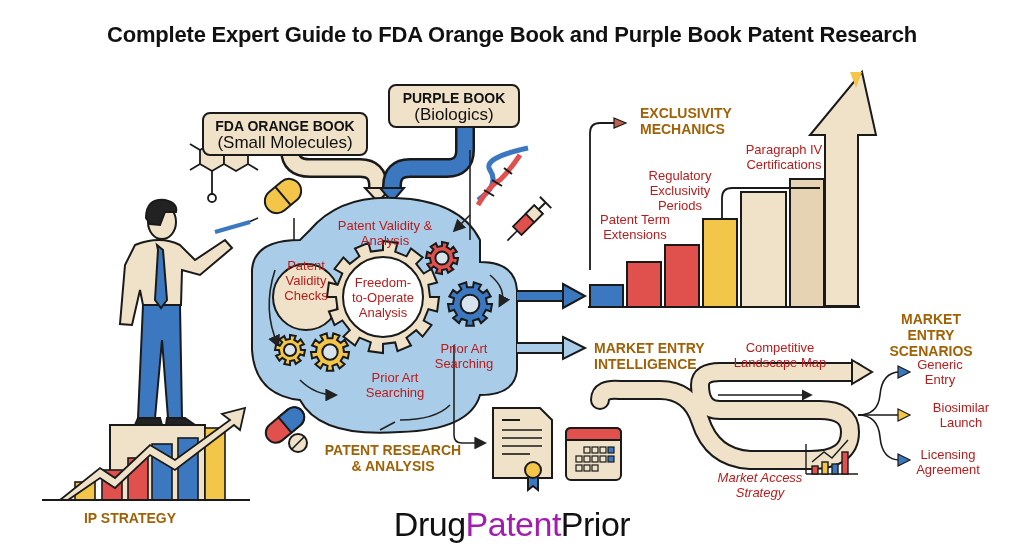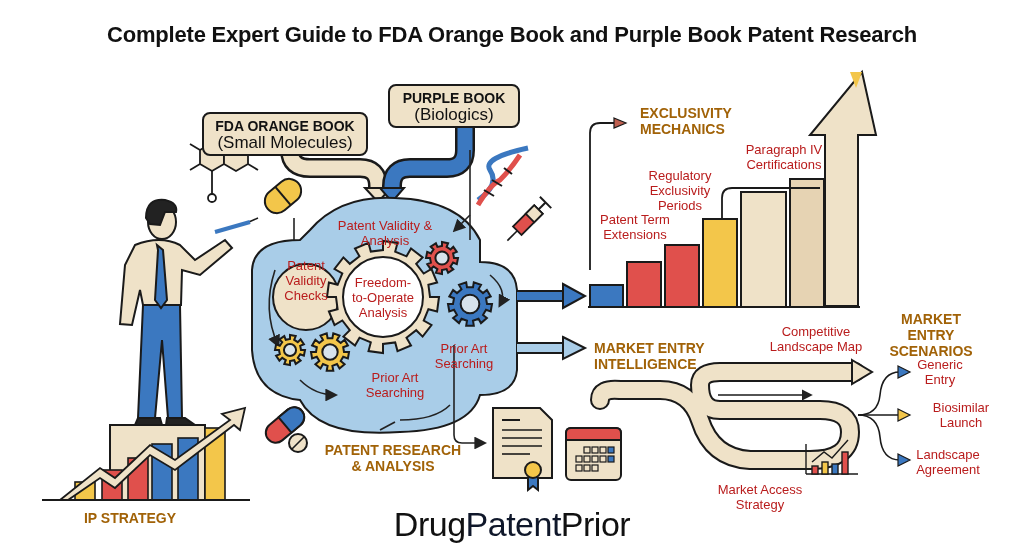--- a/index.html
+++ b/index.html
@@ -5,21 +5,21 @@
   html,body{margin:0;padding:0;background:#ffffff;}
   body{width:1024px;height:559px;position:relative;overflow:hidden;font-family:"Liberation Sans",sans-serif;color:#111;}
   .abs{position:absolute;}
   .title{left:0;top:22px;width:1024px;text-align:center;font-weight:bold;font-size:22px;letter-spacing:-0.2px;}
   .lbl{font-size:13px;line-height:15px;text-align:center;color:#b91c1c;}
   .hdr{font-weight:bold;font-size:14px;line-height:16px;color:#a16207;}
   .src-box{background:#efe2c8;border:2px solid #1a1a1a;border-radius:8px;text-align:center;padding:4px 6px;}
   .src-box .t{font-weight:bold;font-size:14px;line-height:17px;}
   .src-box .s{font-size:17px;line-height:15px;}
   .brand{left:0;top:505px;width:1024px;text-align:center;font-size:34px;letter-spacing:-0.5px;}
-  .brand .b{color:#0f172a;margin-top:24px;}
+  .brand .b{color:#a21caf;margin-top:24px;}
   svg{position:absolute;left:0;top:0;}
 </style>
 </head>
 <body>
 
 <div class="abs title">Complete Expert Guide to FDA Orange Book and Purple Book Patent Research</div>
 
 <svg width="1024" height="559" viewBox="0 0 1024 559">
   <defs>
     <marker id="ah" markerWidth="8" markerHeight="8" refX="6" refY="4" orient="auto">
@@ -254,20 +254,20 @@
 <div class="abs hdr" style="left:318px;top:442px;width:150px;text-align:center;">PATENT RESEARCH &amp; ANALYSIS</div>
 
 <div class="abs hdr" style="left:60px;top:510px;width:140px;text-align:center;">IP STRATEGY</div>
 
 <div class="abs hdr" style="left:640px;top:105px;width:110px;">EXCLUSIVITY MECHANICS</div>
 <div class="abs lbl" style="left:592px;top:212px;width:86px;">Patent Term Extensions</div>
 <div class="abs lbl" style="left:640px;top:168px;width:80px;">Regulatory Exclusivity Periods</div>
 <div class="abs lbl" style="left:738px;top:142px;width:92px;">Paragraph IV Certifications</div>
 
 <div class="abs hdr" style="left:594px;top:340px;width:120px;">MARKET ENTRY INTELLIGENCE</div>
-<div class="abs lbl" style="left:730px;top:324px;width:100px;margin-left:36px;">Competitive Landscape Map</div>
-<div class="abs lbl" style="left:710px;top:482px;width:100px;">Market Access Strategy</div>
+<div class="abs lbl" style="left:730px;top:340px;width:100px;">Competitive Landscape Map</div>
+<div class="abs lbl" style="left:710px;top:470px;width:100px;font-style:italic;">Market Access Strategy</div>
 <div class="abs hdr" style="left:876px;top:311px;width:110px;text-align:center;">MARKET ENTRY SCENARIOS</div>
 <div class="abs lbl" style="left:912px;top:357px;width:56px;">Generic Entry</div>
 <div class="abs lbl" style="left:910px;top:400px;width:62px;margin-left:20px;">Biosimilar Launch</div>
-<div class="abs lbl" style="left:910px;top:447px;width:76px;">Landscape Agreement</div>
+<div class="abs lbl" style="left:910px;top:447px;width:76px;">Licensing Agreement</div>
 
 <div class="abs brand"><span>Drug</span><span class="b">Patent</span><span>Prior</span></div>
 
 </body></html>

